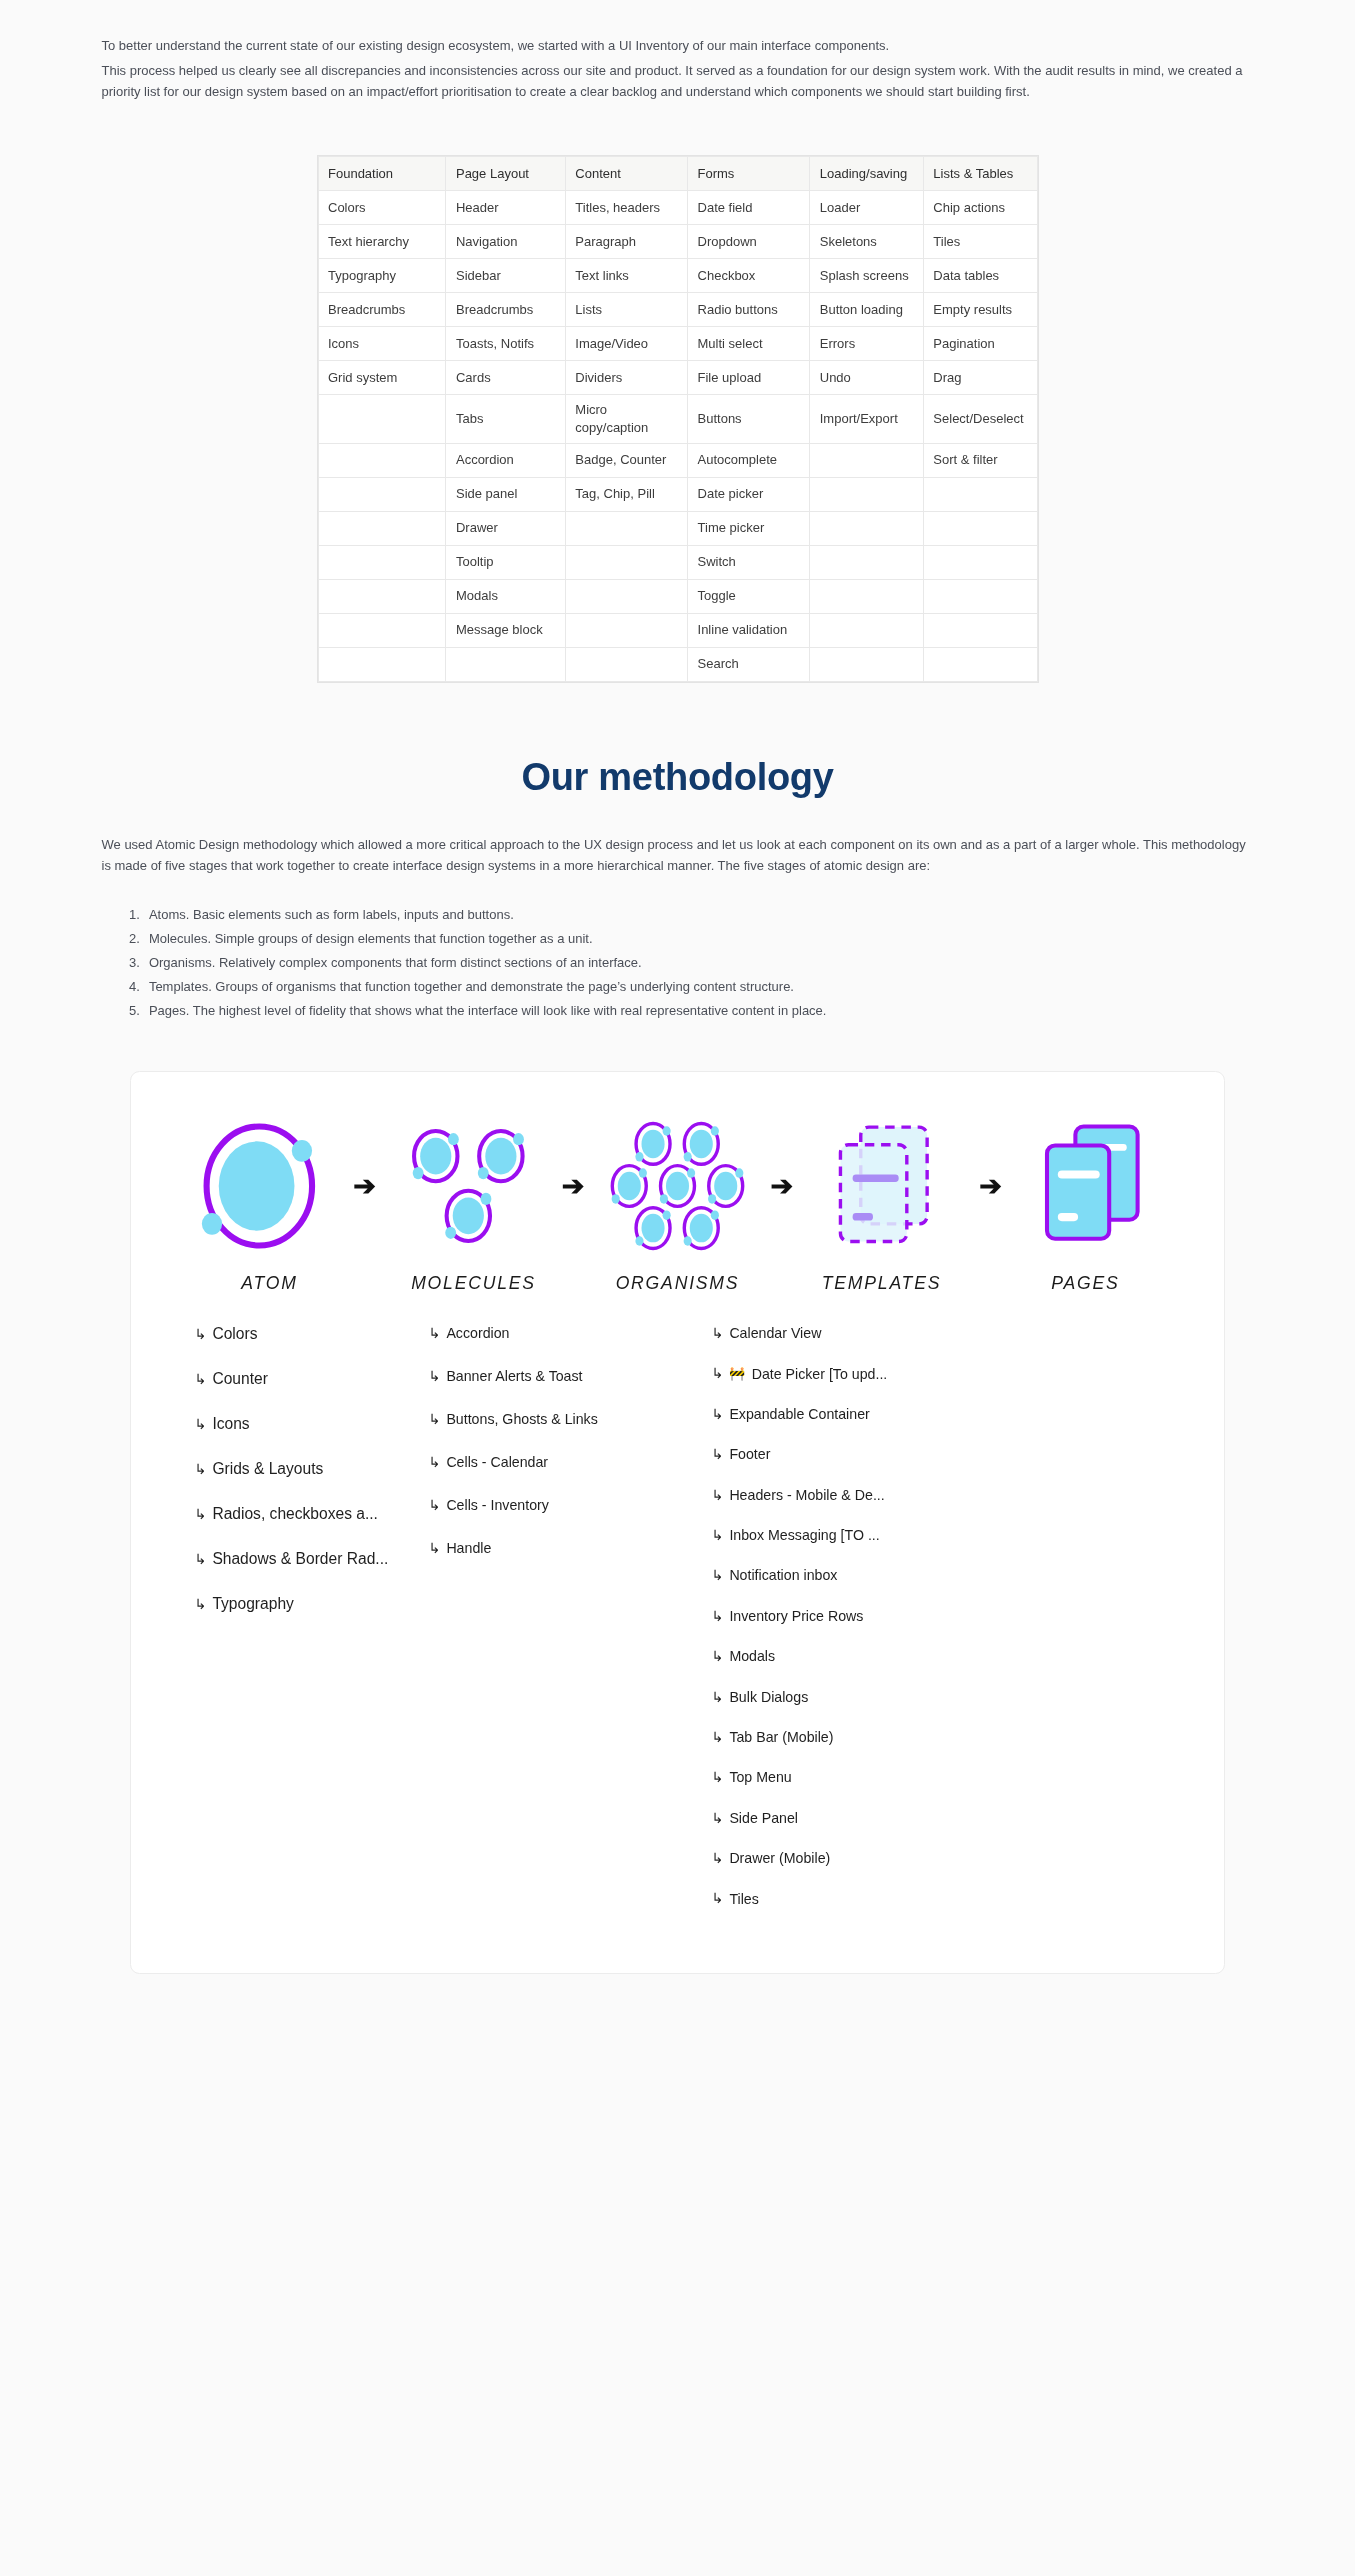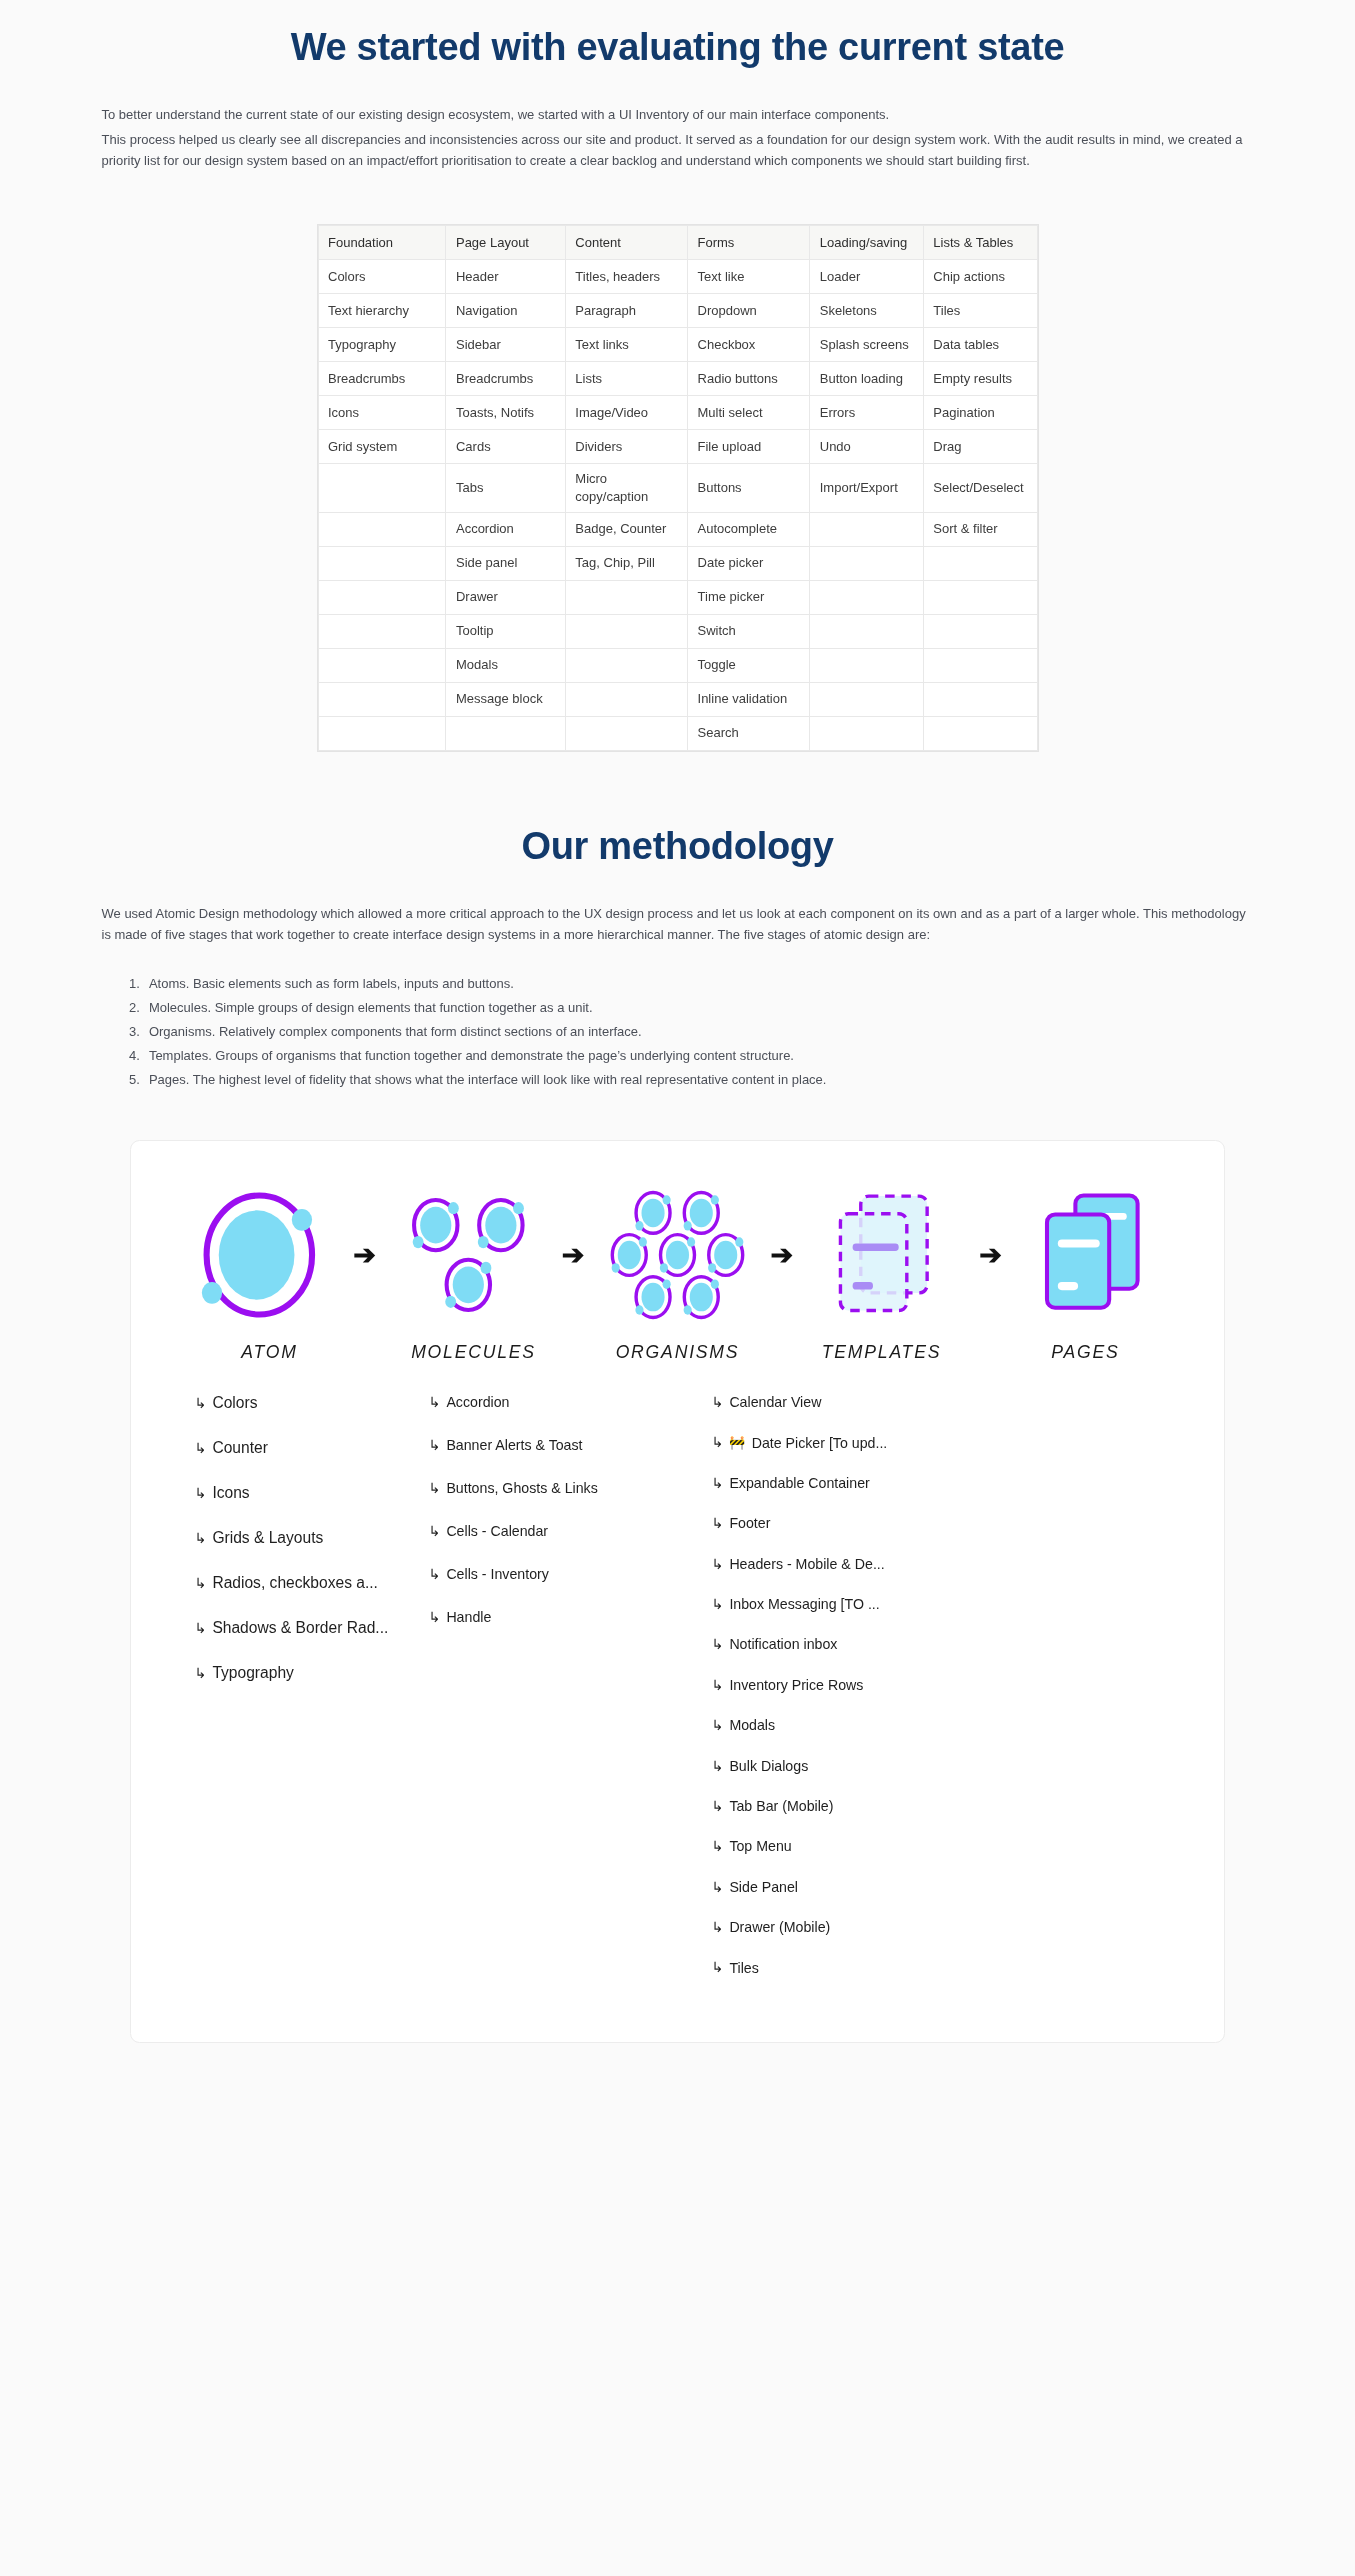--- a/index.html
+++ b/index.html
@@ -153,21 +153,20 @@
   .emoji { font-size: 13px; }
 
   
   .stage-cell svg { display: block; }
 </style>
 </head>
 <body>
 
 <div class="page">
 
-  <h1 id="title-state" class="section-title">We started with evaluating the current state</h1>
 
   <div class="copy-block" style="margin-top:35px;">
     <p>To better understand the current state of our existing design ecosystem, we started with a UI Inventory of our main interface components.</p>
     <p style="margin-top:4.1px;">This process helped us clearly see all discrepancies and inconsistencies across our site and product. It served as a foundation for our design system work. With the audit results in mind, we created a priority list for our design system based on an impact/effort prioritisation to create a clear backlog and understand which components we should start building first.</p>
   </div>
 
   <div class="table-wrap" style="margin-top:52px;">
     <table class="inventory">
       <colgroup>
         <col class="c0">
@@ -185,21 +184,21 @@
           <th>Forms</th>
           <th>Loading/saving</th>
           <th>Lists &amp; Tables</th>
         </tr>
       </thead>
       <tbody id="inventory-body">
           <tr>
             <td>Colors</td>
             <td>Header</td>
             <td>Titles, headers</td>
-            <td>Text like</td>
+            <td>Date field</td>
             <td>Loader</td>
             <td>Chip actions</td>
           </tr>
           <tr>
             <td>Text hierarchy</td>
             <td>Navigation</td>
             <td>Paragraph</td>
             <td>Dropdown</td>
             <td>Skeletons</td>
             <td>Tiles</td>

